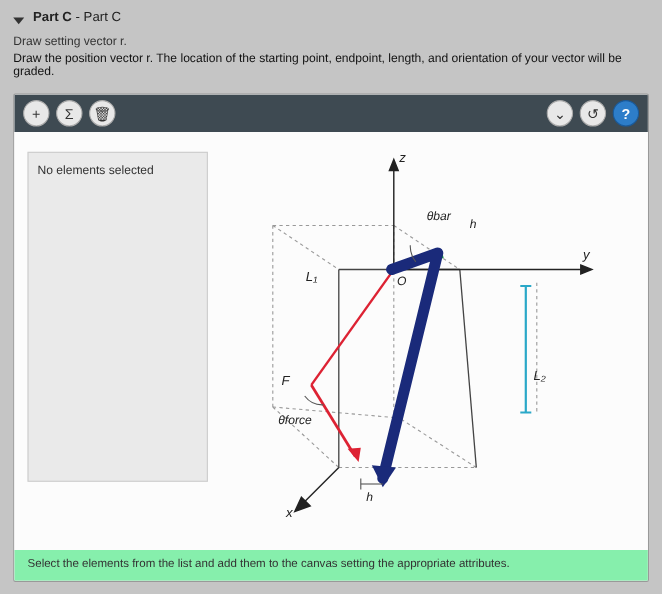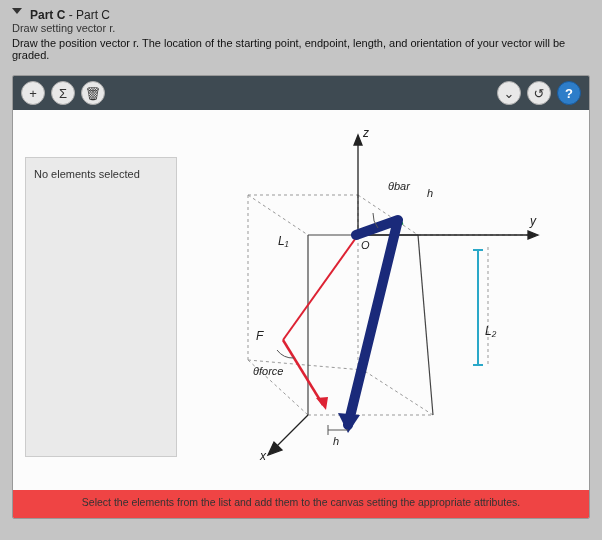--- a/index.html
+++ b/index.html
@@ -6,22 +6,23 @@
     body {
       font-family: Arial, sans-serif;
       background: #c5c5c5;
       width: 602px;
       height: 540px;
       overflow: hidden;
       padding: 8px 12px 12px 12px;
     }
     .header-row {
       display: flex;
-      align-items: flex-start;
+      align-items: flex-end;
       gap: 8px;
+      margin-bottom: 10px;
     }
     .dropdown-caret {
       width: 0; height: 0;
       border-left: 5px solid transparent;
       border-right: 5px solid transparent;
       border-top: 6px solid #333;
     }
     .part-title {
       font-size: 12px;
       color: #222;
@@ -77,44 +78,42 @@
     }
     .drawing-area {
       position: relative;
       height: 380px;
       background: #fcfcfc;
     }
     .sidebar-box {
       position: absolute;
       left: 12px;
       top: 18px;
-      width: 152px;
+      width: 164px;
       height: 300px;
       background: #eaeaea;
       border: 1px solid #ccc;
       padding: 10px 8px;
-      margin-top: 29px;
     }
     .sidebar-text {
       font-size: 11px;
       color: #333;
     }
     .canvas-svg {
       position: absolute;
       left: 165px;
       top: 5px;
       width: 400px;
       height: 360px;
     }
     .bottom-hint {
       font-size: 10.5px;
       color: #333;
       padding: 6px 12px 10px 12px;
-      background: #ef4444;
-      text-align: center;
+      background: #86efac;
     }
   </style>
 </head>
 <body>
 
 <div class="header-row">
   <div class="dropdown-caret"></div>
   <div class="part-title">
     <span class="bold">Part C</span><span> - </span><span>Part C</span>
   </div>

